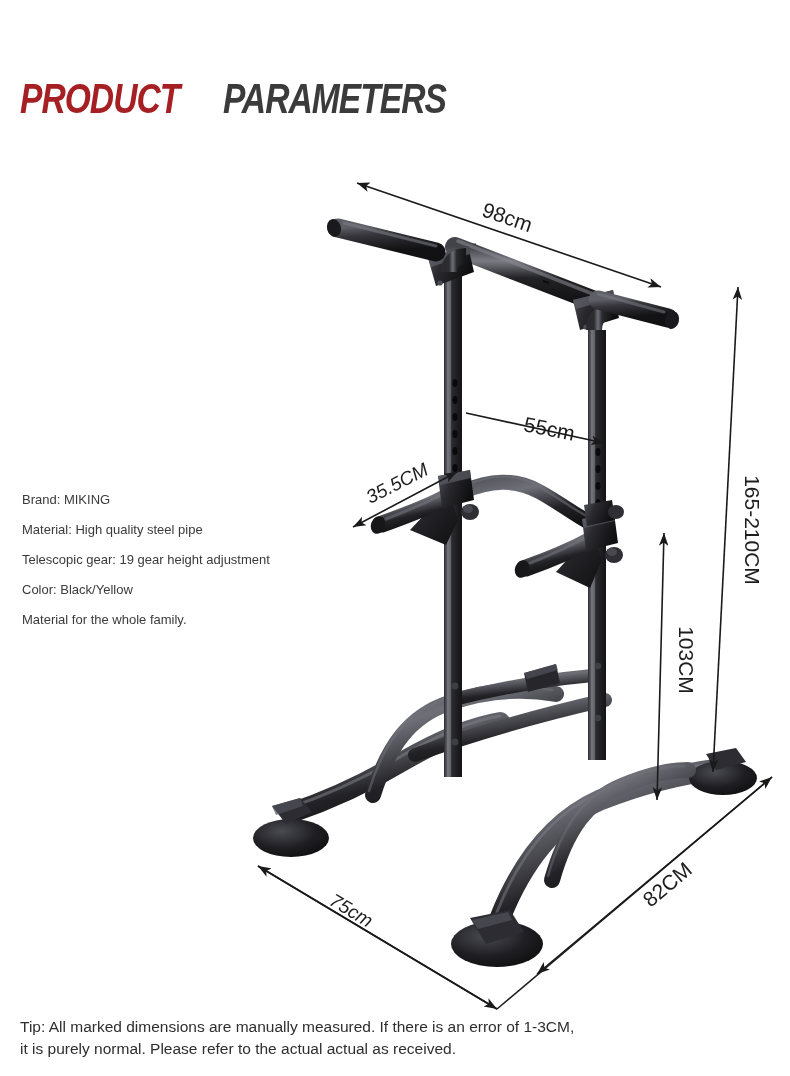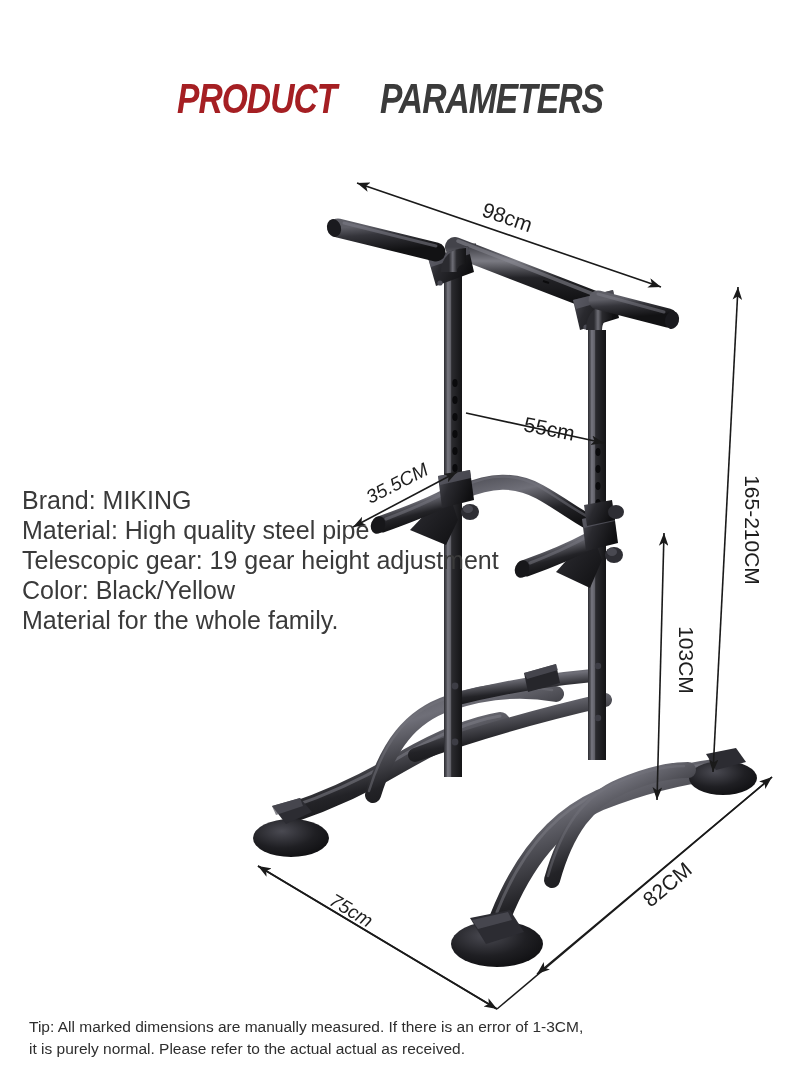--- a/index.html
+++ b/index.html
@@ -15,23 +15,21 @@
     overflow: hidden;
     font-family: "Liberation Sans", sans-serif;
   }
 
   
   #title-block {
     position: absolute;
     top: 78px;
     left: 0;
     width: 692px;
-    text-align: center;
     white-space: nowrap;
-    padding-left: 48px;
   }
   .title-word {
     display: inline-block;
     font-family: "Liberation Sans", sans-serif;
     font-size: 42px;
     font-weight: bold;
     font-style: italic;
     letter-spacing: -1.2px;
     transform: scaleX(0.80);
     transform-origin: center bottom;
@@ -41,30 +39,30 @@
   #title-parameters { color: #3B3B3B; margin-left: -4px; }
 
   
   #spec-list {
     position: absolute;
     left: 22px;
     top: 485px;
     width: 430px;
   }
   .spec-line {
-    font-size: 25px;
+    font-size: 13px;
     color: #3a3a3a;
     line-height: 30px;
     white-space: nowrap;
   }
 
   
   #tip-note {
     position: absolute;
-    left: 29px;
+    left: 20px;
     top: 1016px;
     width: 720px;
   }
   .tip-line {
     font-size: 15.5px;
     color: #2e2e2e;
     line-height: 22px;
     white-space: nowrap;
   }
 

